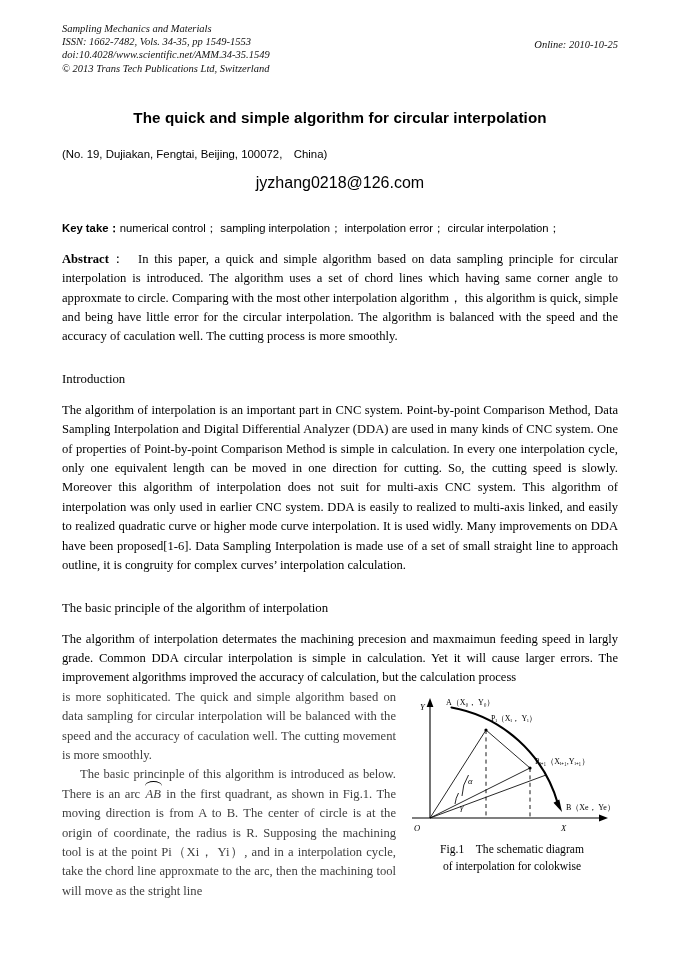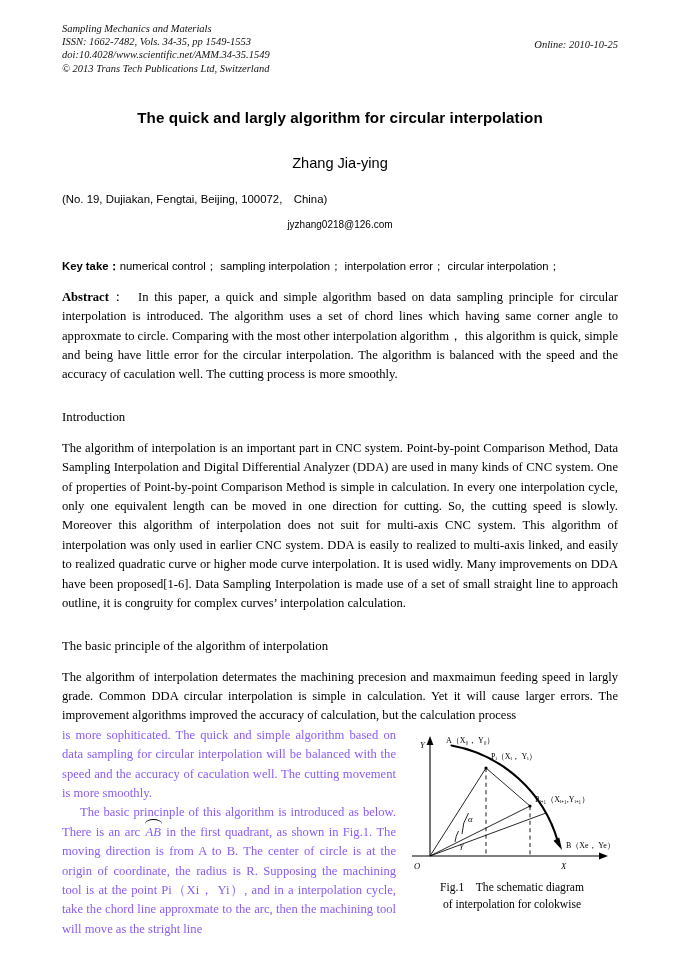--- a/index.html
+++ b/index.html
@@ -65,21 +65,21 @@
     margin-top: 22px;
     text-align: left;
     font-family: "Liberation Sans", sans-serif;
     font-size: 11.4px;
     color: #000;
   }
   .email {
     margin-top: 14px;
     text-align: center;
     font-family: "Liberation Sans", sans-serif;
-    font-size: 10px;
+    font-size: 16px;
     color: #000;
   }
 
   
   .keywords {
     margin-top: 29px;
     font-family: "Liberation Sans", sans-serif;
     font-size: 11.3px;
     line-height: 15px;
     color: #000;
@@ -135,21 +135,21 @@
     color: #000;
     margin-top: 4px;
     text-align: center;
   }
   .wrap-text {
     font-family: "Liberation Serif", serif;
     font-size: 12.6px;
     line-height: 19.4px;
     text-align: justify;
     text-justify: inter-word;
-    color: #8b5cf6;
+    color: #404040;
     margin: 0;
   }
   .wrap-text .indent { display: inline-block; width: 18px; }
   .arcsym {
     position: relative;
     font-style: italic;
     display: inline-block;
     padding: 0 1px;
   }
   .arcsym::before {
@@ -171,22 +171,21 @@
   <div class="content">
 
     <div class="masthead">
       <div class="online">Online: 2010-10-25</div>
       <div class="m-line">Sampling Mechanics and Materials</div>
       <div class="m-line">ISSN: 1662-7482, Vols. 34-35, pp 1549-1553</div>
       <div class="m-line">doi:10.4028/www.scientific.net/AMM.34-35.1549</div>
       <div class="m-line">© 2013 Trans Tech Publications Ltd, Switzerland</div>
     </div>
 
-    <div class="title">The quick and largly algorithm for circular interpolation</div>
-    <div class="author">Zhang Jia-ying</div>
+    <div class="title">The quick and simple algorithm for circular interpolation</div>
     <div class="affiliation">(No. 19, Dujiakan, Fengtai, Beijing, 100072, China)</div>
     <div class="email">jyzhang0218@126.com</div>
 
     <div class="keywords">
       <span class="kw-label">Key take：</span><span>numerical control； sampling interpolation； interpolation error； circular interpolation；</span>
     </div>
 
     <div class="abstract">
       <span class="ab-label">Abstract</span><span>：</span>&nbsp;&nbsp;<span>In this paper, a quick and simple algorithm based on data sampling principle for circular interpolation is introduced. The algorithm uses a set of chord lines which having same corner angle to approxmate to circle. Comparing with the most other interpolation algorithm， this algorithm is quick, simple and being have little error for the circular interpolation. The algorithm is balanced with the speed and the accuracy of caculation well. The cutting process is more smoothly.</span>
     </div>

